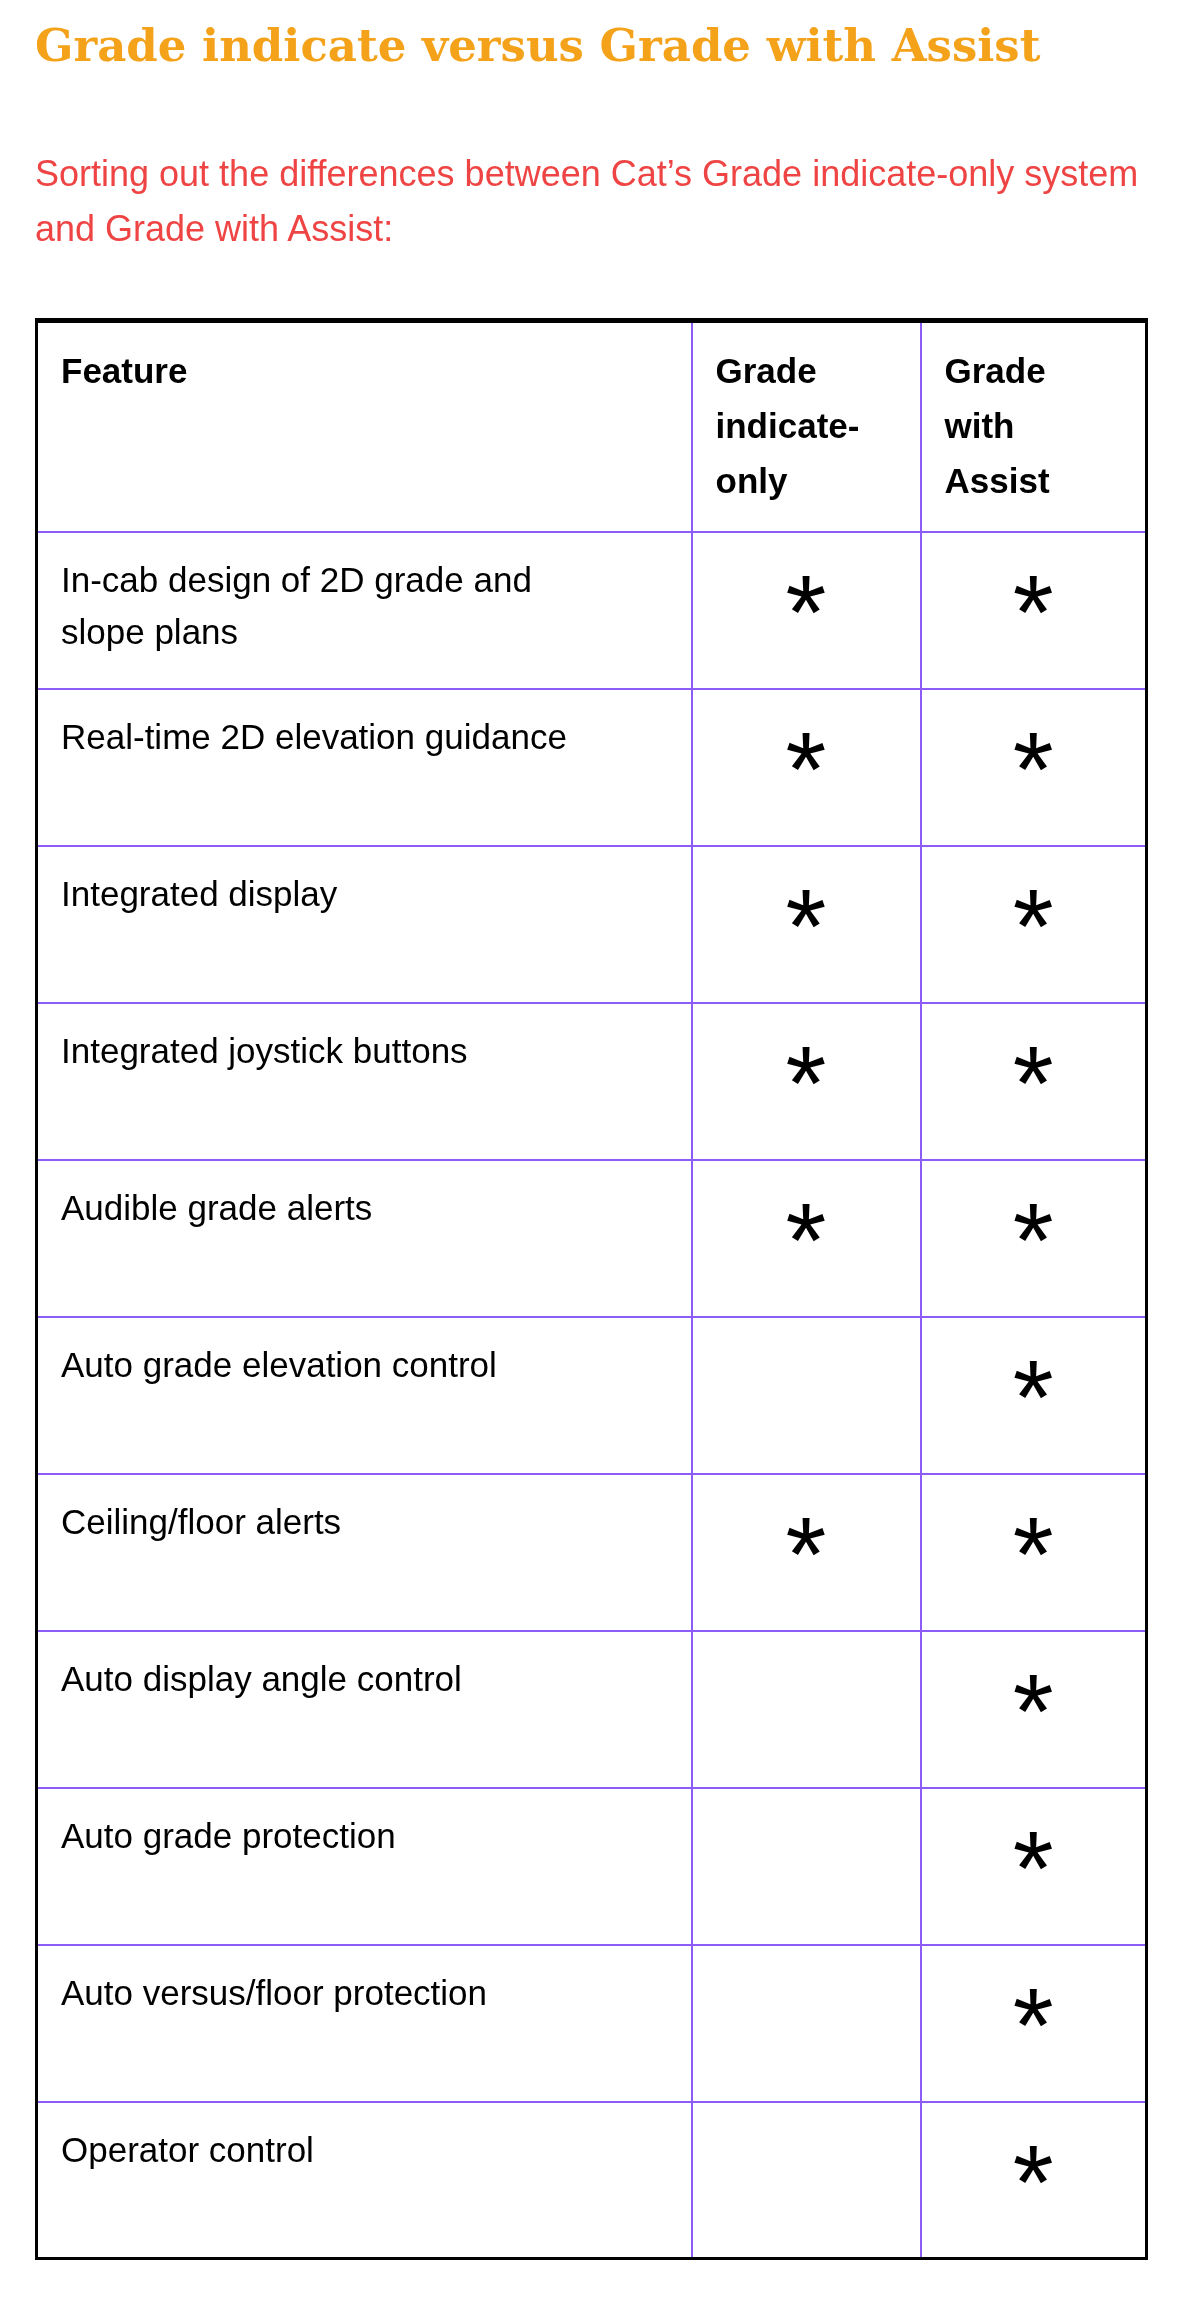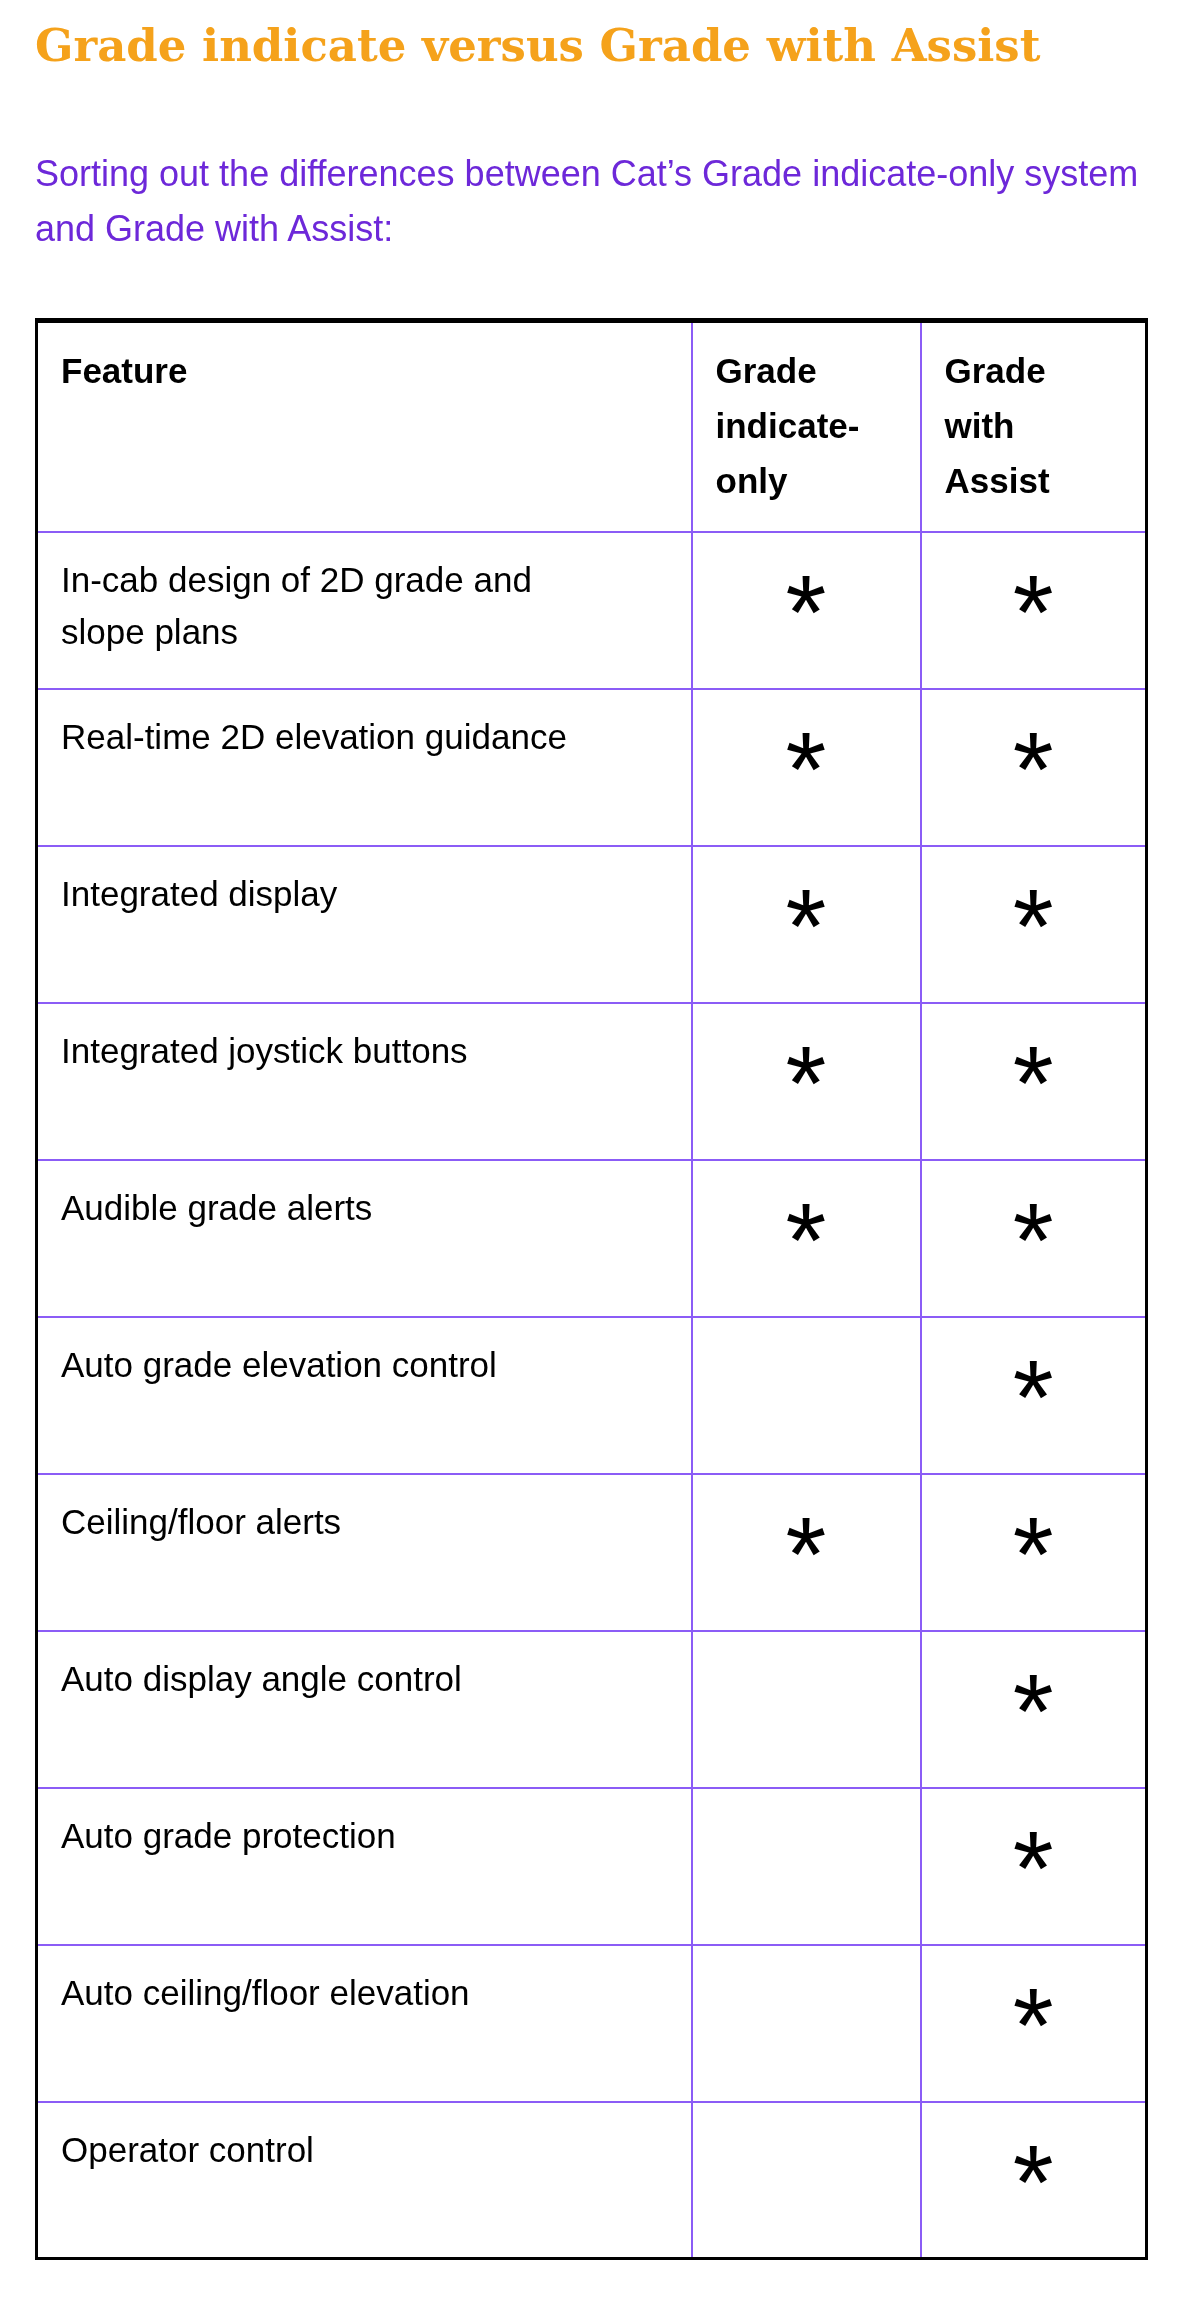--- a/index.html
+++ b/index.html
@@ -26,21 +26,21 @@
     font-size: 45px;
     line-height: 60px;
     margin: 16px 0 0 0;
     letter-spacing: 0px;
   }
   p.intro {
     font-size: 36px;
     line-height: 55px;
     margin: 70px 0 0 0;
     max-width: 1105px;
-    color: #6d28d9;
+    color: #ef4444;
   }
   table.compare {
     border-collapse: collapse;
     table-layout: fixed;
     width: 1110px;
     margin-top: 62px;
     border: 3px solid #000000;
     border-top-width: 5px;
   }
   table.compare col.c-feature { width: 655px; }
@@ -139,21 +139,21 @@
         <td class="feature">Auto display angle control</td>
         <td class="mark"></td>
         <td class="mark">*</td>
       </tr>
       <tr>
         <td class="feature">Auto grade protection</td>
         <td class="mark"></td>
         <td class="mark">*</td>
       </tr>
       <tr>
-        <td class="feature">Auto ceiling/floor elevation</td>
+        <td class="feature">Auto versus/floor protection</td>
         <td class="mark"></td>
         <td class="mark">*</td>
       </tr>
       <tr>
         <td class="feature">Operator control</td>
         <td class="mark"></td>
         <td class="mark">*</td>
       </tr>
     </tbody>
   </table>

